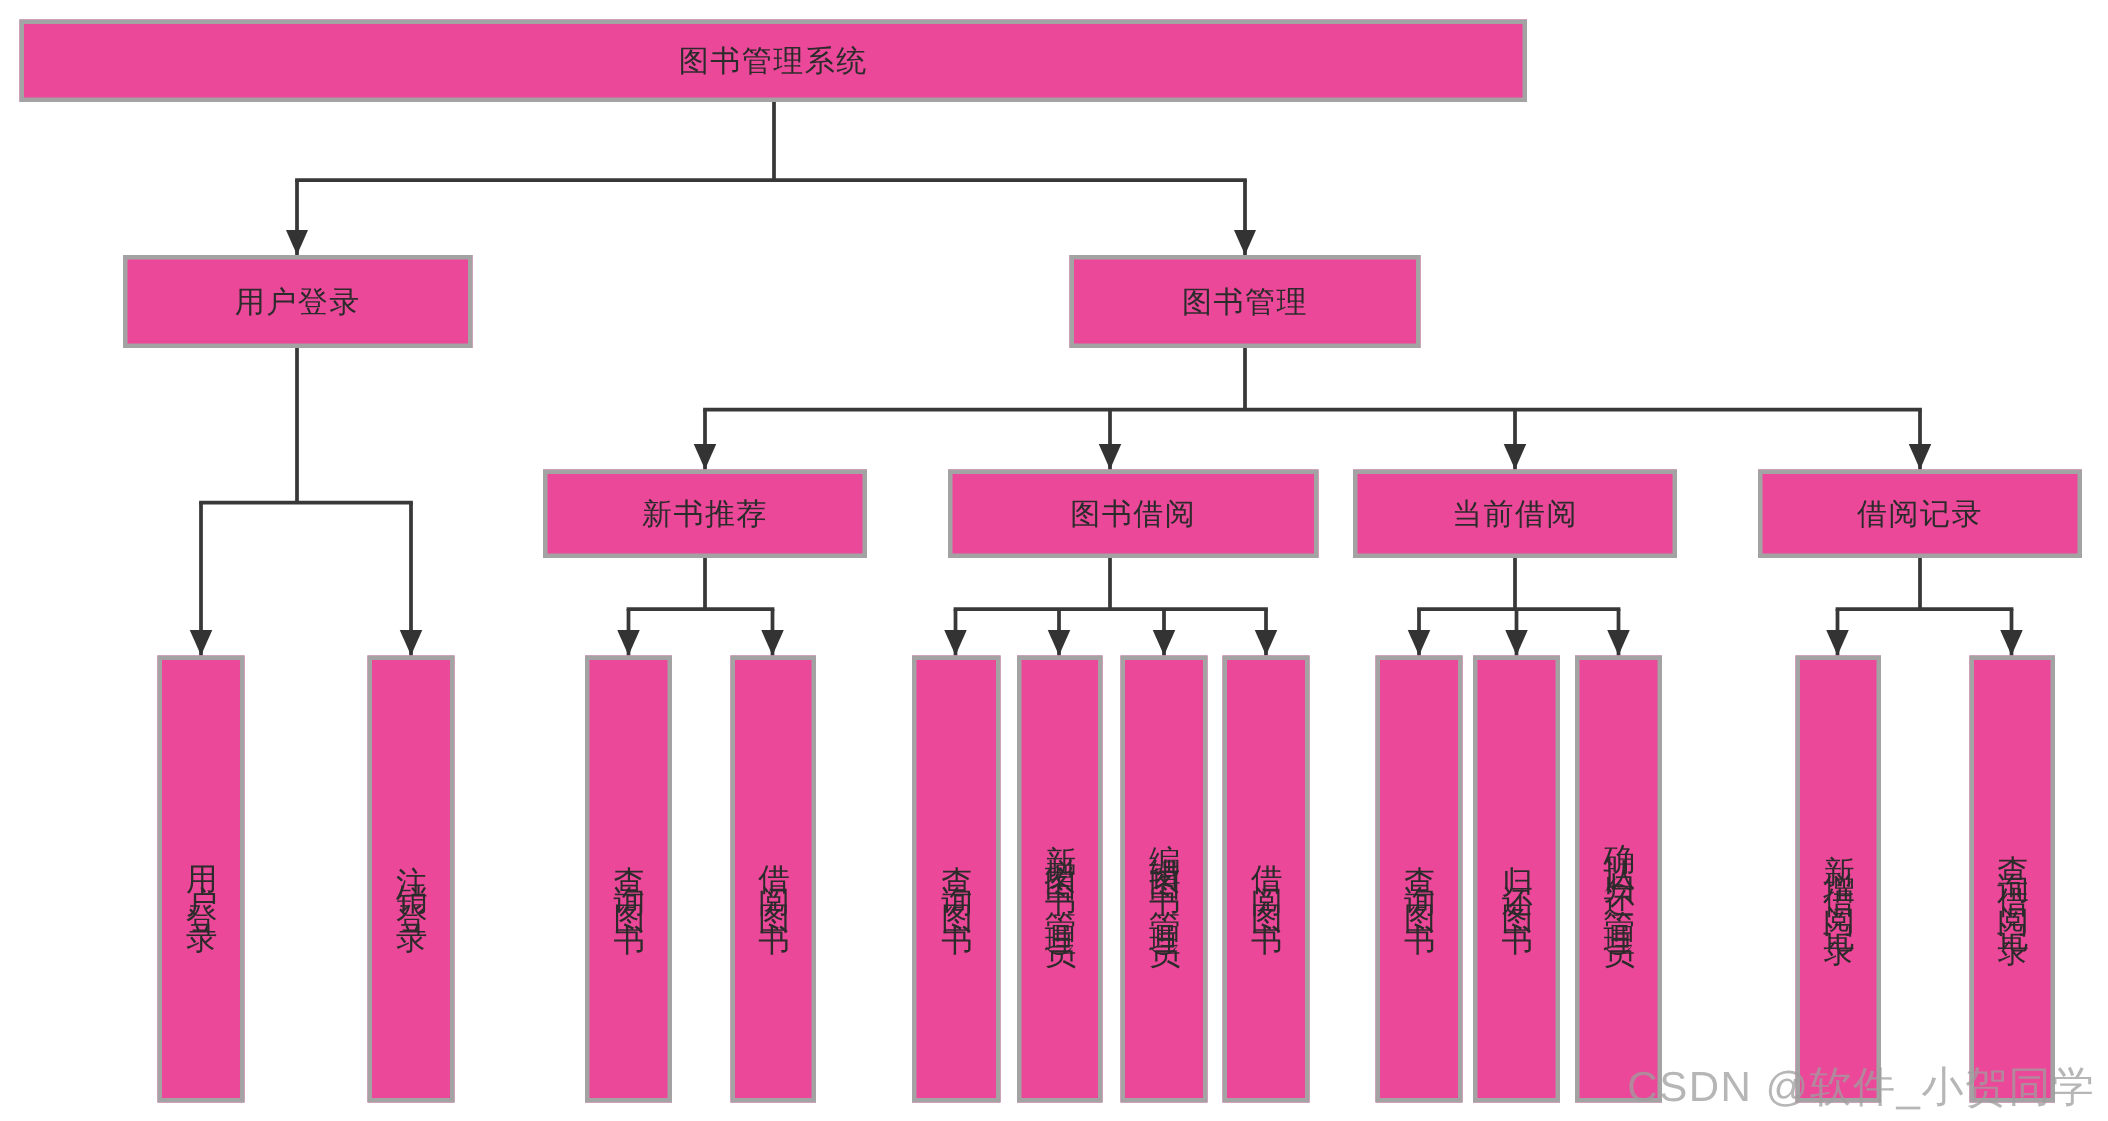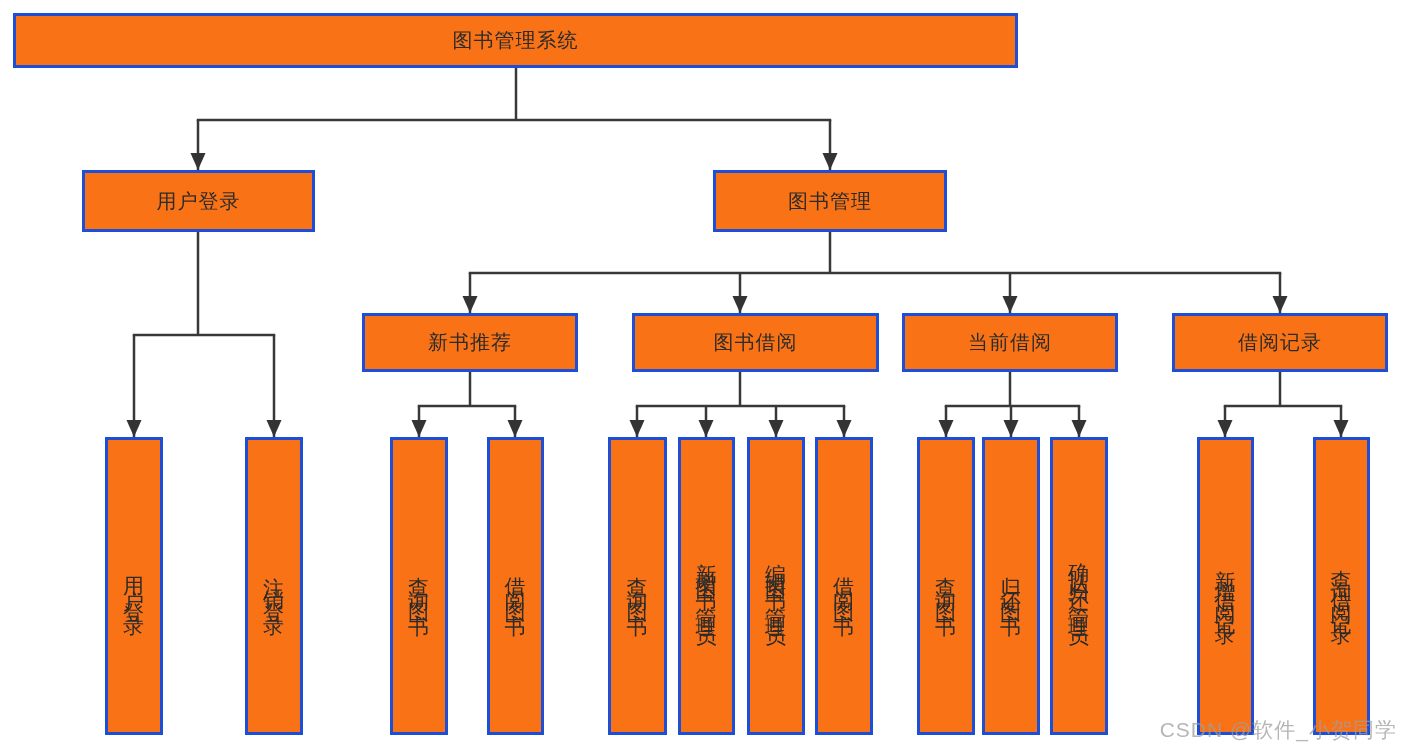--- a/index.html
+++ b/index.html
@@ -13,22 +13,22 @@
   }
   .connectors {
     position: absolute;
     left: 0; top: 0;
     width: 1405px; height: 747px;
     z-index: 1;
   }
   .box {
     position: absolute;
     box-sizing: border-box;
-    background: #f97316;
-    border: 3px solid #1d4ed8;
+    background: #ec4899;
+    border: 3px solid #a3a3a3;
     display: flex;
     align-items: center;
     justify-content: center;
     color: #2b2b2b;
     font-size: 20px;
     z-index: 2;
     letter-spacing: 1px;
   }
   .leaf { font-size: 21px; }
   .vtext {
@@ -37,21 +37,21 @@
     line-height: 1;
     white-space: nowrap;
   }
   .ls-4 { letter-spacing: 13px; }
   .ls-6 { letter-spacing: 11px; }
   .ls-9 { letter-spacing: 9px; }
   .watermark {
     position: absolute;
     right: 8px;
     bottom: 3px;
-    font-size: 21px;
+    font-size: 28px;
     color: rgba(158, 158, 158, 0.75);
     z-index: 3;
     pointer-events: none;
     letter-spacing: 1px;
     margin-left: 33px;
   }
 </style>
 </head>
 <body>
 

